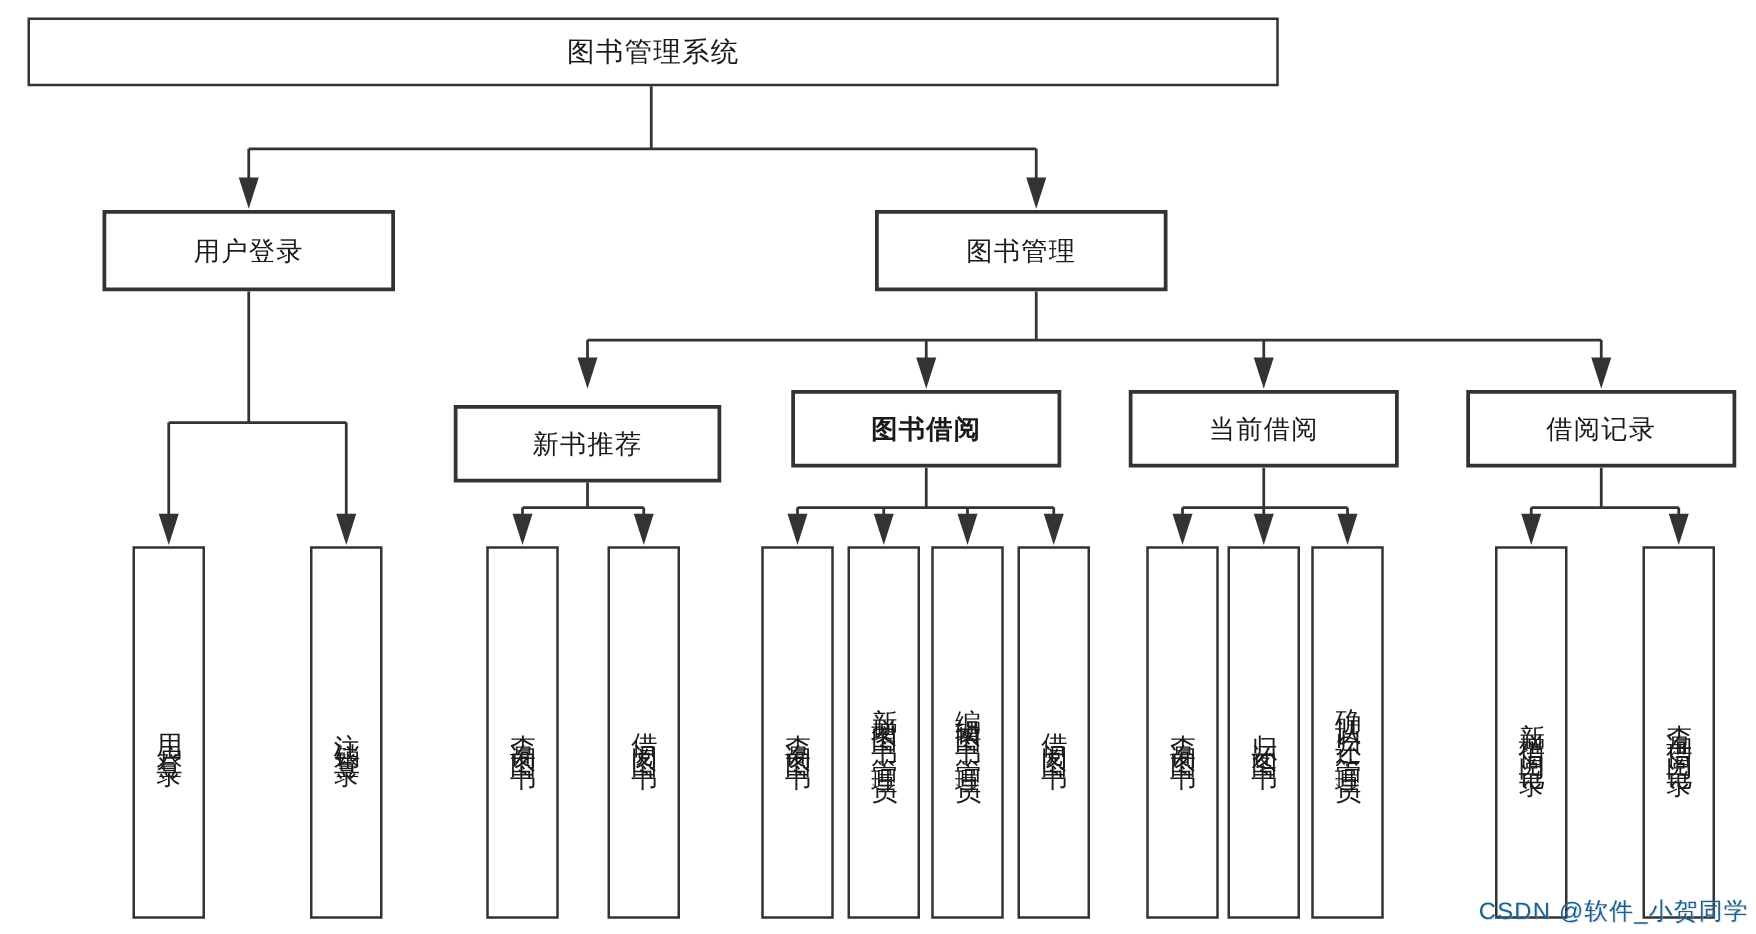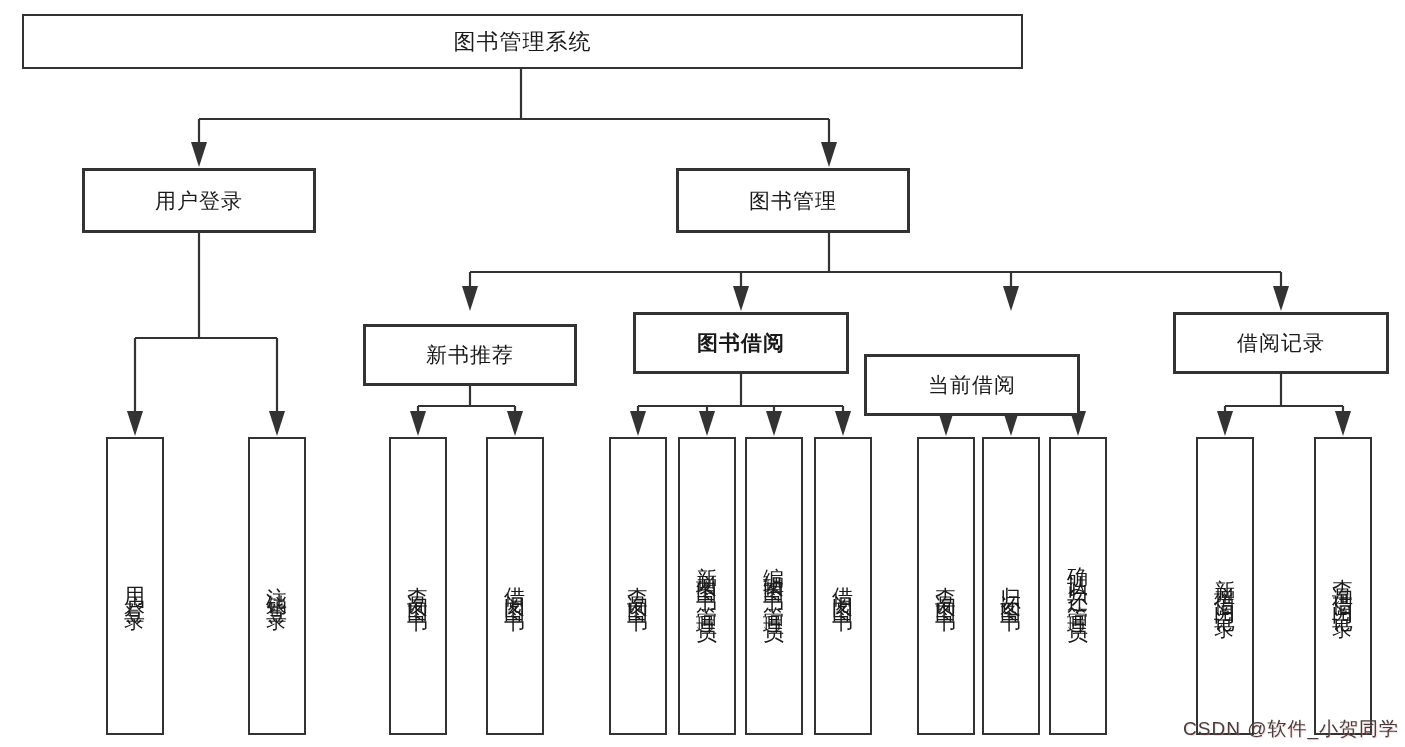--- a/index.html
+++ b/index.html
@@ -43,21 +43,21 @@
     font-size: 21px;
     letter-spacing: 8px;
     line-height: 1;
   }
   .watermark {
     position: absolute;
     right: 6px;
     bottom: 5px;
     font-size: 19px;
     letter-spacing: 1px;
-    color: #404040;
+    color: #0369a1;
     text-shadow: 1px 1px 0 rgba(255, 150, 150, 0.35);
     z-index: 3;
     white-space: nowrap;
   }
 </style>
 </head>
 <body>
 
 <div class="canvas">
 
@@ -97,25 +97,25 @@
       <path d="M1003,411 L1019,411 L1011,436 Z"></path>
       <path d="M1070,411 L1086,411 L1078,436 Z"></path>
       <path d="M1217,411 L1233,411 L1225,436 Z"></path>
       <path d="M1335,411 L1351,411 L1343,436 Z"></path>
     </g>
   </svg>
 
   <div class="box box-h box-root" style="left:22px; top:14px; width:1001px; height:55px;">图书管理系统</div>
 
   <div class="box box-h" style="left:82px; top:168px; width:234px; height:65px;">用户登录</div>
-  <div class="box box-h" style="left:676px; top:168px; width:234px; height:65px;text-align:right;">图书管理</div>
+  <div class="box box-h" style="left:700px; top:168px; width:234px; height:65px;text-align:right;">图书管理</div>
 
   <div class="box box-h" style="left:363px; top:324px; width:214px; height:62px;">新书推荐</div>
   <div class="box box-h" style="left:633px; top:312px; width:216px; height:62px;font-weight:bold;">图书借阅</div>
-  <div class="box box-h" style="left:864px; top:312px; width:216px; height:62px;margin-top:42px;">当前借阅</div>
+  <div class="box box-h" style="left:903px; top:312px; width:216px; height:62px;">当前借阅</div>
   <div class="box box-h" style="left:1173px; top:312px; width:216px; height:62px;">借阅记录</div>
 
   <div class="box box-v" style="left:106px; top:437px; width:58px; height:298px;">用户登录</div>
   <div class="box box-v" style="left:248px; top:437px; width:58px; height:298px;">注销登录</div>
 
   <div class="box box-v" style="left:389px; top:437px; width:58px; height:298px;">查询图书</div>
   <div class="box box-v" style="left:486px; top:437px; width:58px; height:298px;">借阅图书</div>
 
   <div class="box box-v" style="left:609px; top:437px; width:58px; height:298px;">查询图书</div>
   <div class="box box-v" style="left:678px; top:437px; width:58px; height:298px;">新增图书（管理员）</div>

